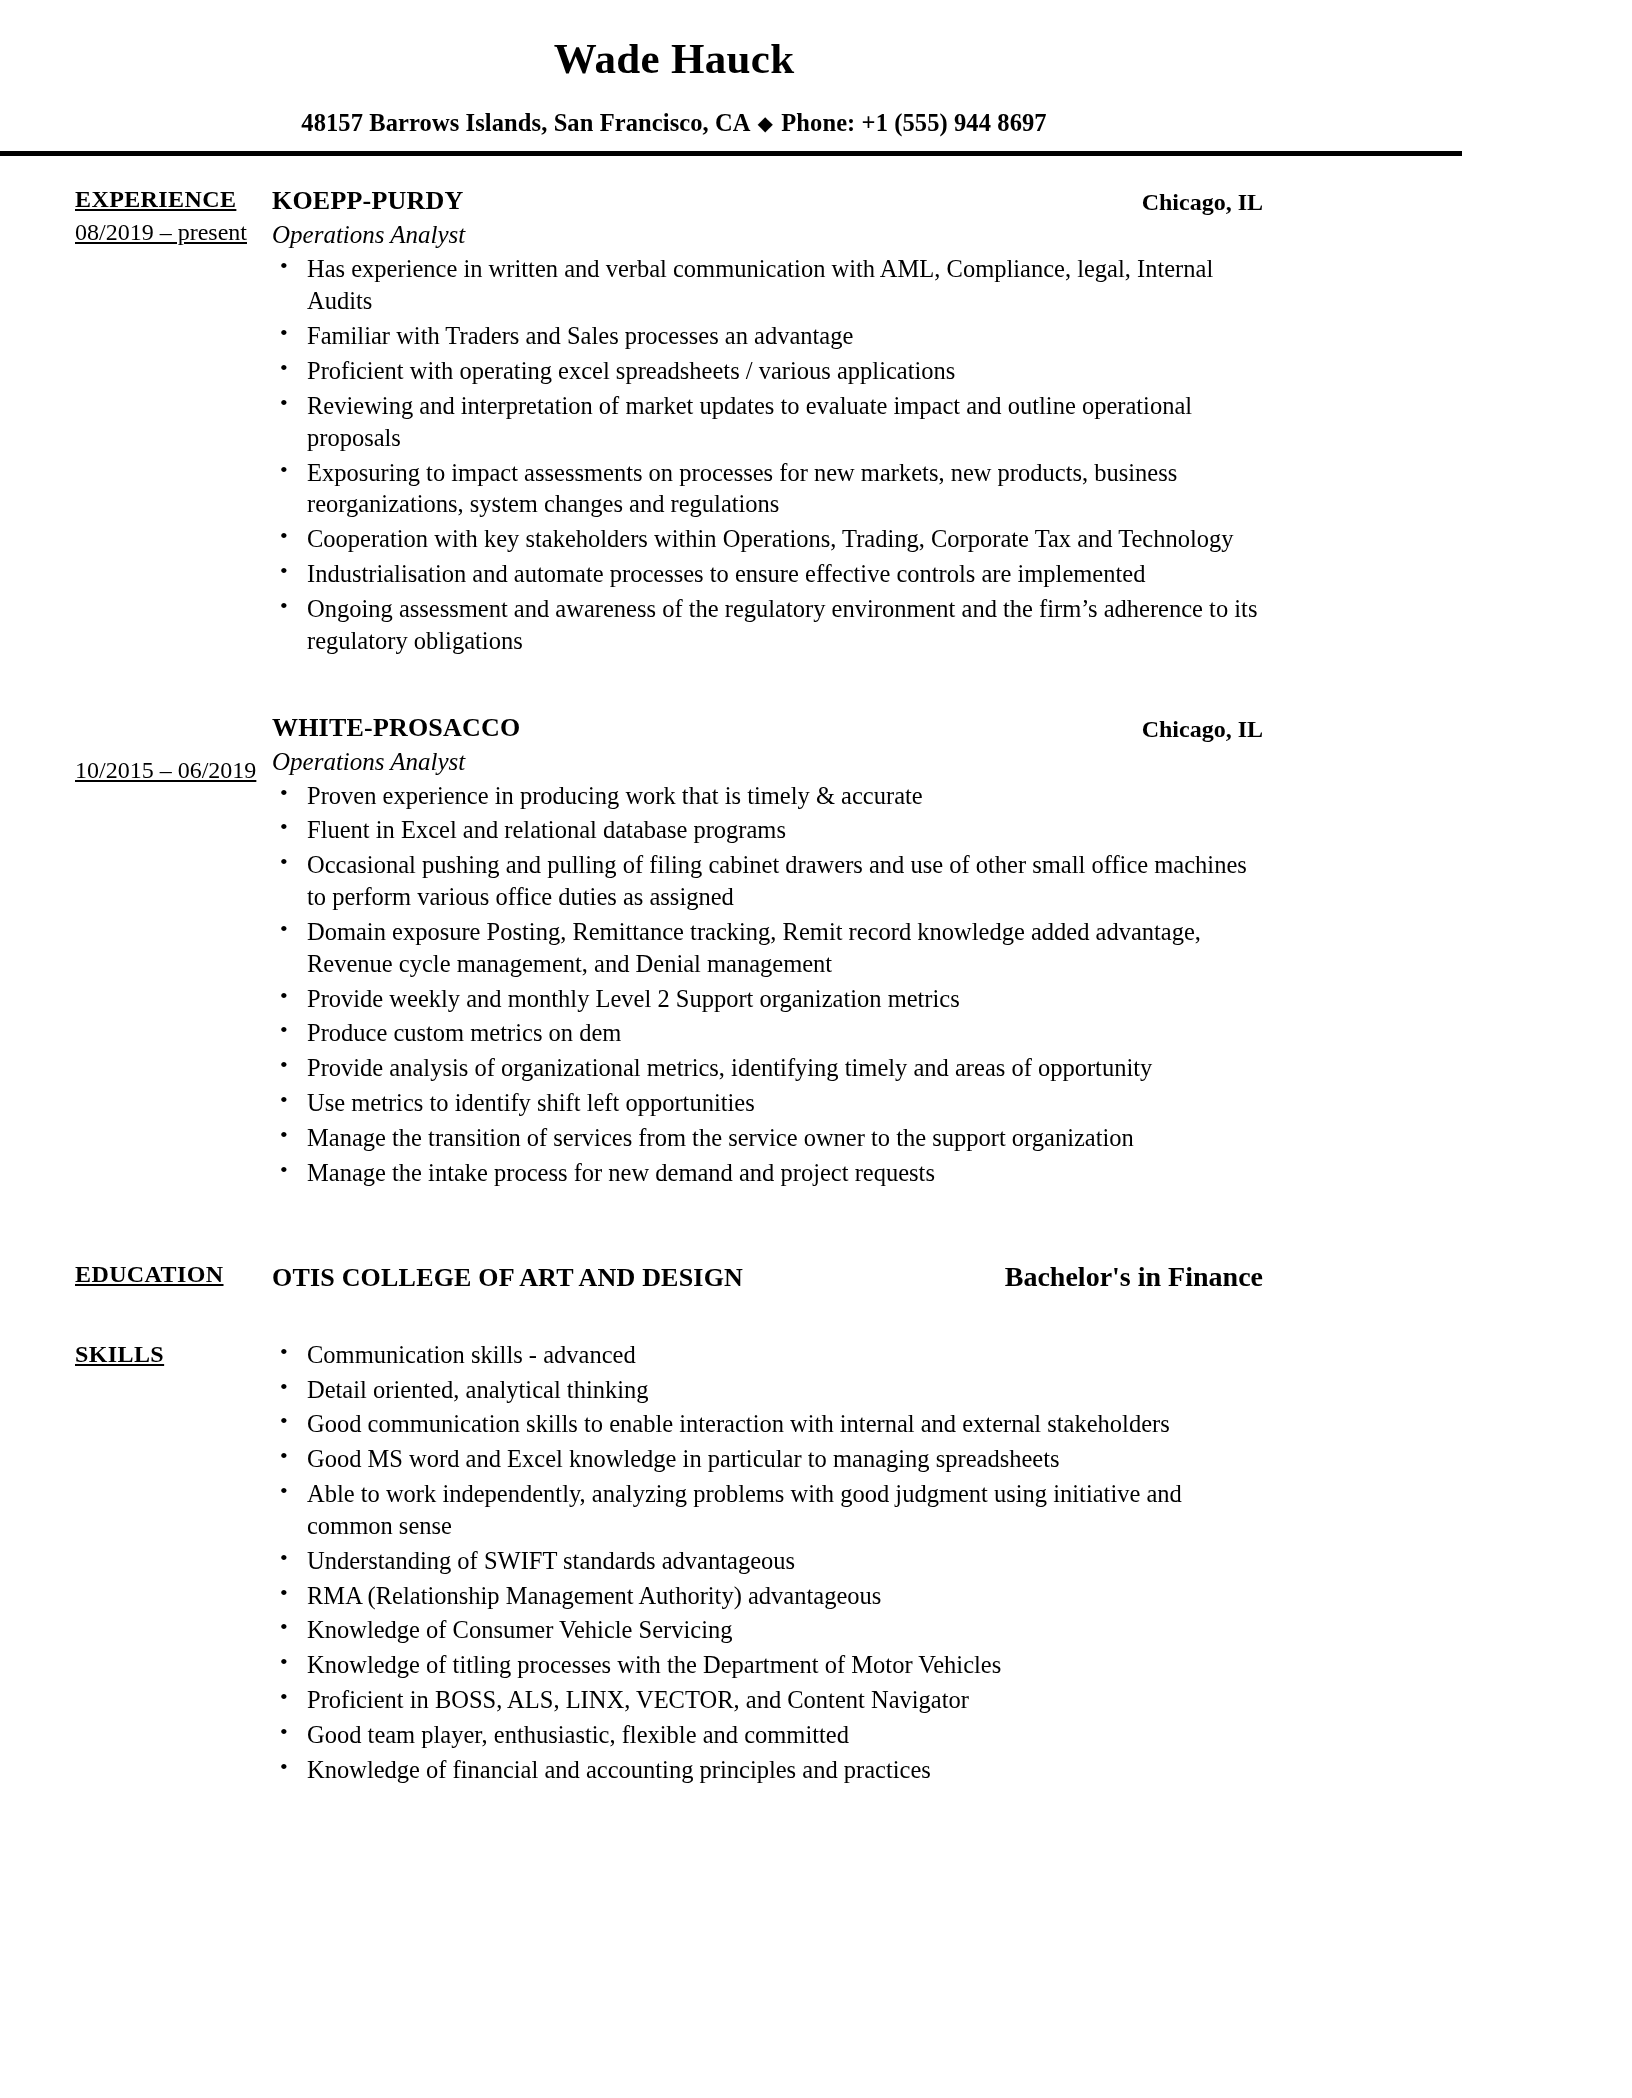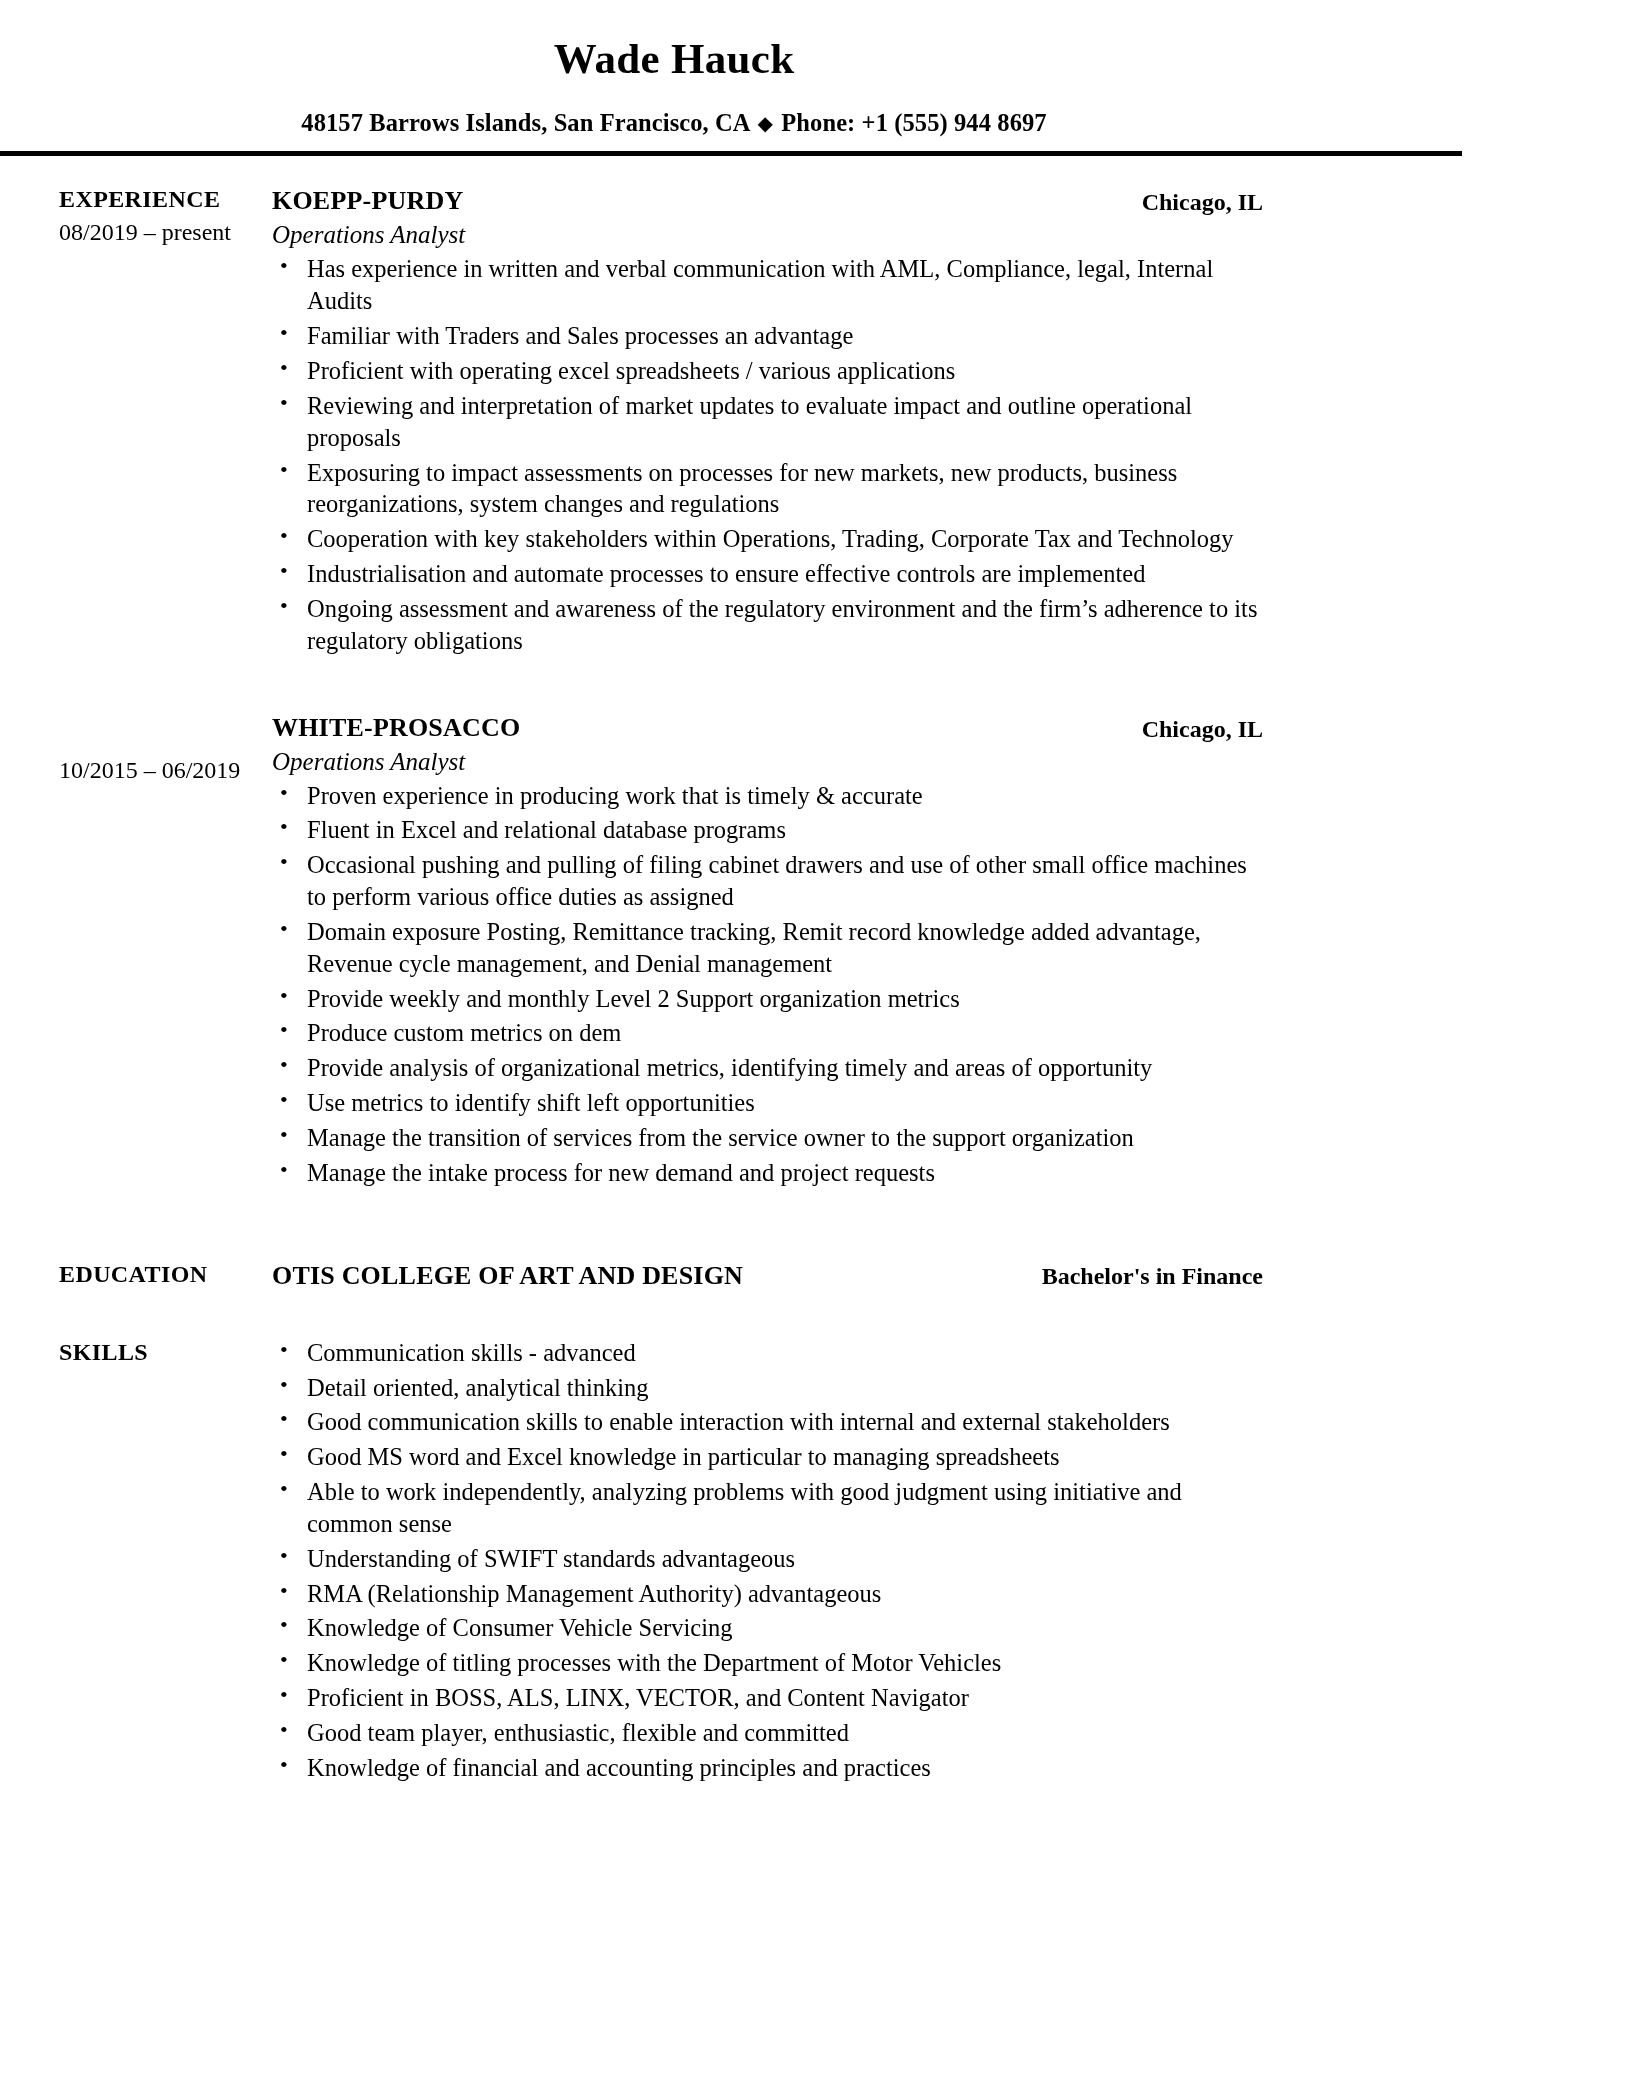--- a/index.html
+++ b/index.html
@@ -58,22 +58,23 @@
   }
 
   .row {
     display: flex;
     align-items: flex-start;
   }
   .col-left {
     width: 272px;
     flex: 0 0 272px;
     box-sizing: border-box;
-    padding-left: 59px;
+    padding-left: 75px;
     text-align: left;
+    text-decoration: underline;
   }
   .col-right {
     flex: 1 1 auto;
     box-sizing: border-box;
     padding-right: 85px;
     min-width: 0;
   }
 
   .section-label {
     font-size: 24px;
@@ -141,21 +142,21 @@
     justify-content: space-between;
     align-items: baseline;
     gap: 24px;
   }
   .school {
     font-size: 26px;
     font-weight: bold;
     letter-spacing: 0.2px;
   }
   .degree {
-    font-size: 24px;
+    font-size: 28px;
     font-weight: bold;
     white-space: nowrap;
     padding-left: 20px;
   }
 
   .skills-right ul.bullets > li { margin-top: 3px; }
 </style>
 </head>
 <body>
 

